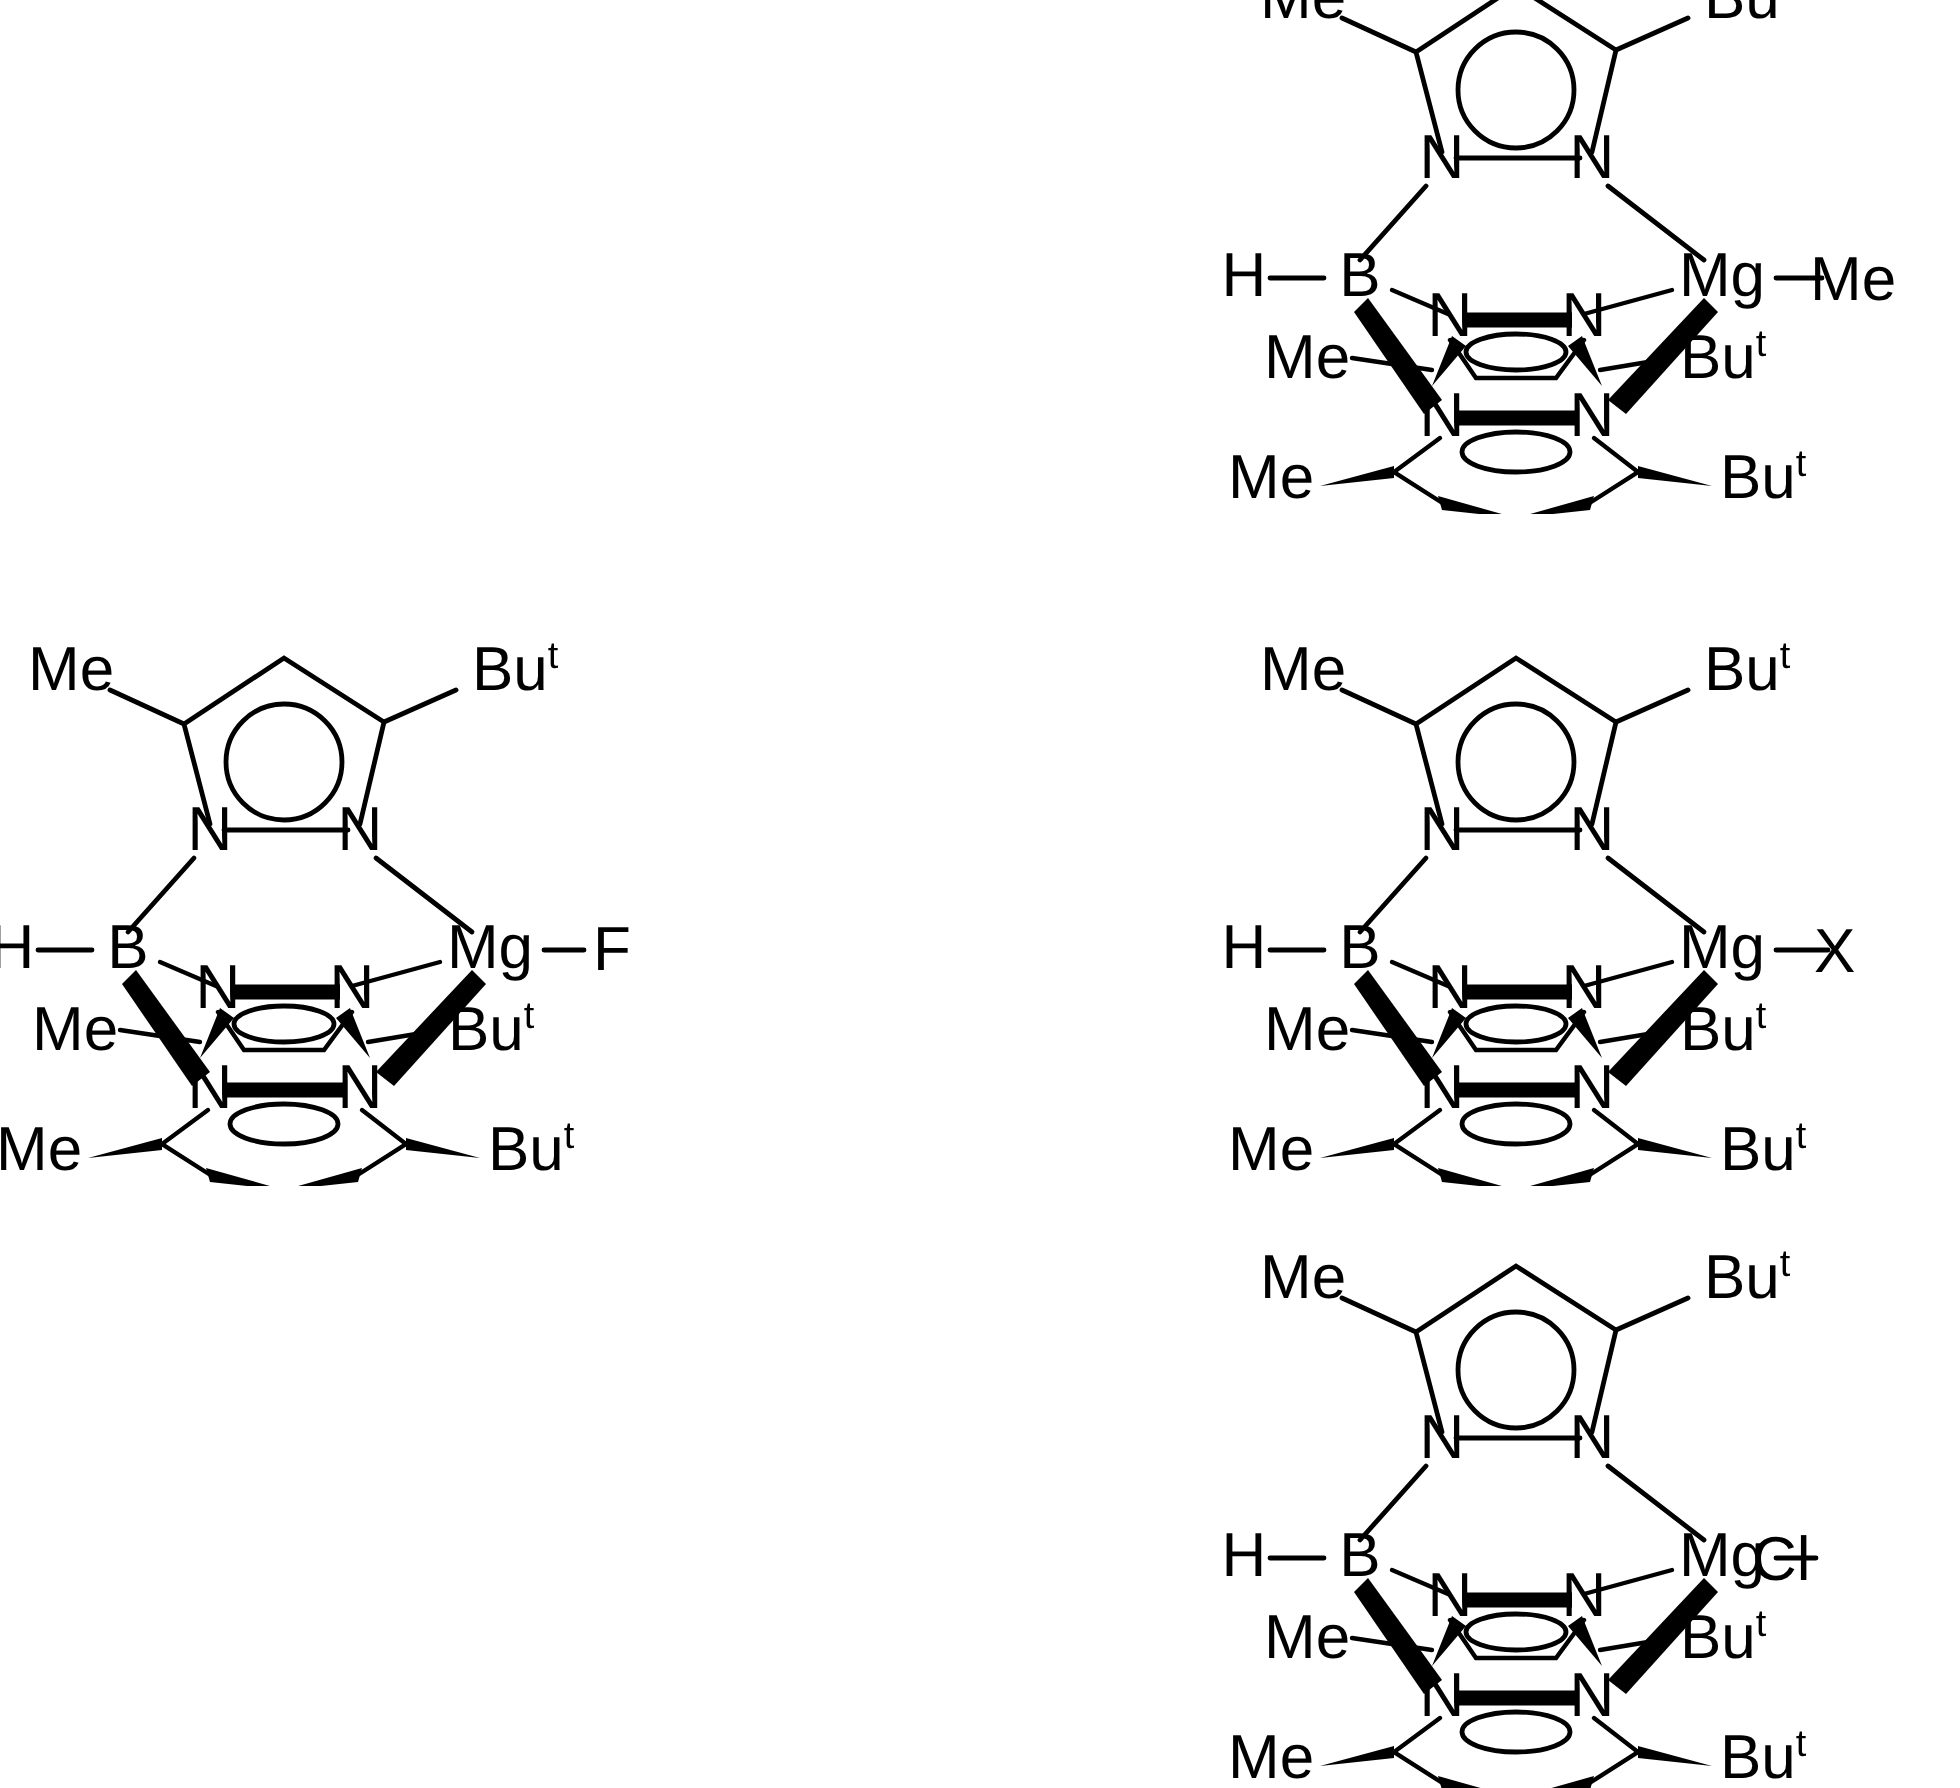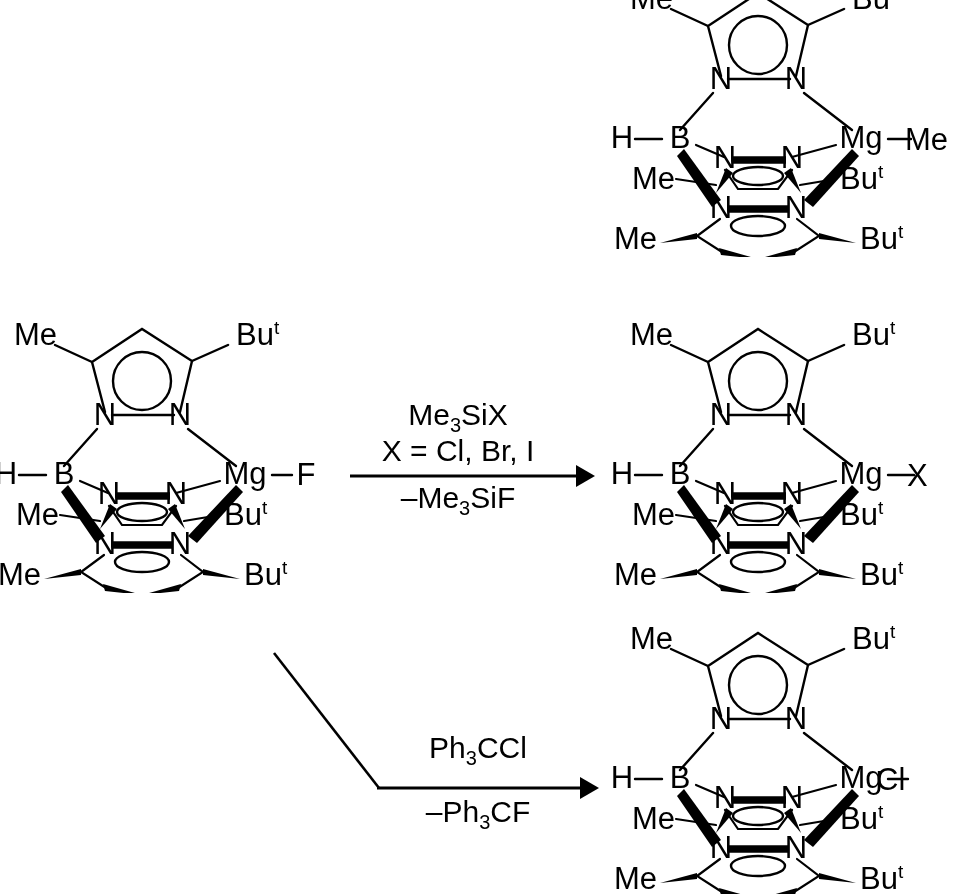--- a/index.html
+++ b/index.html
@@ -154,39 +154,21 @@
       <line class="bond" x1="280" y1="172" x2="300" y2="172"></line>
     </svg>
   </div>
   <div class="struct" style="left:292px; top:459px;">
     <svg width="40" height="40" viewBox="0 0 40 40">
       <text class="atom-label" x="14" y="18">F</text>
     </svg>
   </div>
 
 
-  <div class="arrow-group" style="left:330px; top:395px;">
-    <svg width="280" height="120" viewBox="0 0 280 120">
-      <text class="rxn-text" x="128" y="30"><tspan>Me</tspan><tspan class="rxn-sub" dy="7">3</tspan><tspan dy="-7">SiX</tspan></text>
-      <text class="rxn-text" x="128" y="66">X = Cl, Br, I</text>
-      <line class="rxn-line" x1="20" y1="81" x2="246" y2="81"></line>
-      <polygon class="rxn-head" points="246,70 265,81 246,92"></polygon>
-      <text class="rxn-text" x="128" y="113"><tspan>–Me</tspan><tspan class="rxn-sub" dy="7">3</tspan><tspan dy="-7">SiF</tspan></text>
-    </svg>
-  </div>
-
-  <div class="arrow-group" style="left:262px; top:640px;">
-    <svg width="350" height="200" viewBox="0 0 350 200">
-      <line class="rxn-diag" x1="12" y1="13" x2="117" y2="148"></line>
-      <line class="rxn-line" x1="115" y1="148" x2="318" y2="148"></line>
-      <polygon class="rxn-head" points="318,137 337,148 318,159"></polygon>
-      <text class="rxn-text" x="216" y="118"><tspan>Ph</tspan><tspan class="rxn-sub" dy="7">3</tspan><tspan dy="-7">CCl</tspan></text>
-      <text class="rxn-text" x="216" y="182"><tspan>–Ph</tspan><tspan class="rxn-sub" dy="7">3</tspan><tspan dy="-7">CF</tspan></text>
-    </svg>
-  </div>
+
 
   <div class="struct" style="left:598px; top:-33px;">
     <svg width="330" height="290" viewBox="0 0 310 290">
       <g>
         <polyline class="bond" points="113,109 100,59 150,26 200,58 188,109"></polyline>
         <line class="bond" x1="120" y1="112" x2="182" y2="112"></line>
         <circle class="arom" cx="150" cy="78" r="29"></circle>
         <line class="bond" x1="100" y1="59" x2="63" y2="42"></line>
         <line class="bond" x1="200" y1="58" x2="236" y2="42"></line>
         <line class="bond" x1="105" y1="126" x2="72" y2="163"></line>

